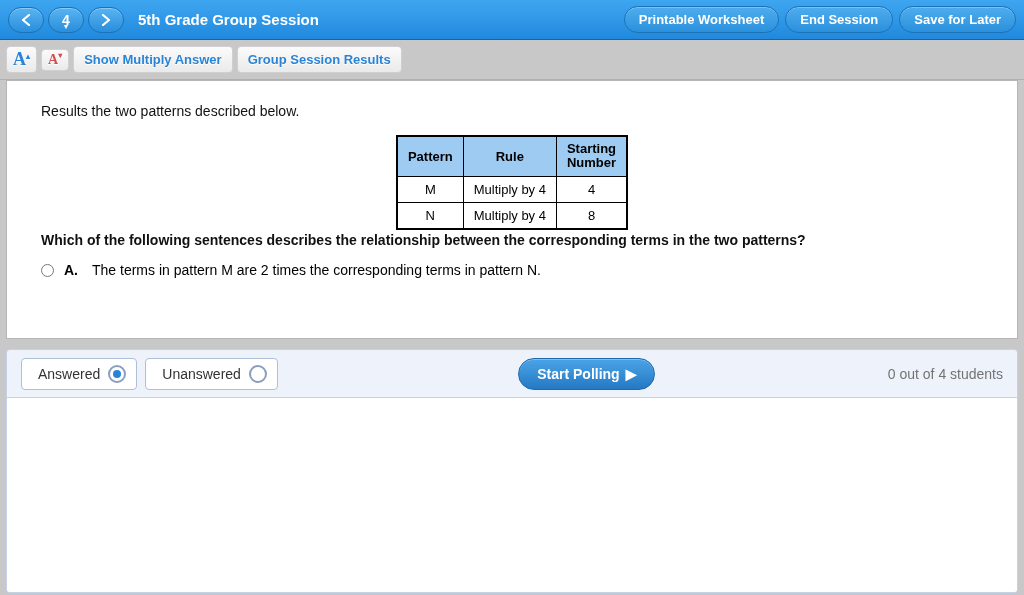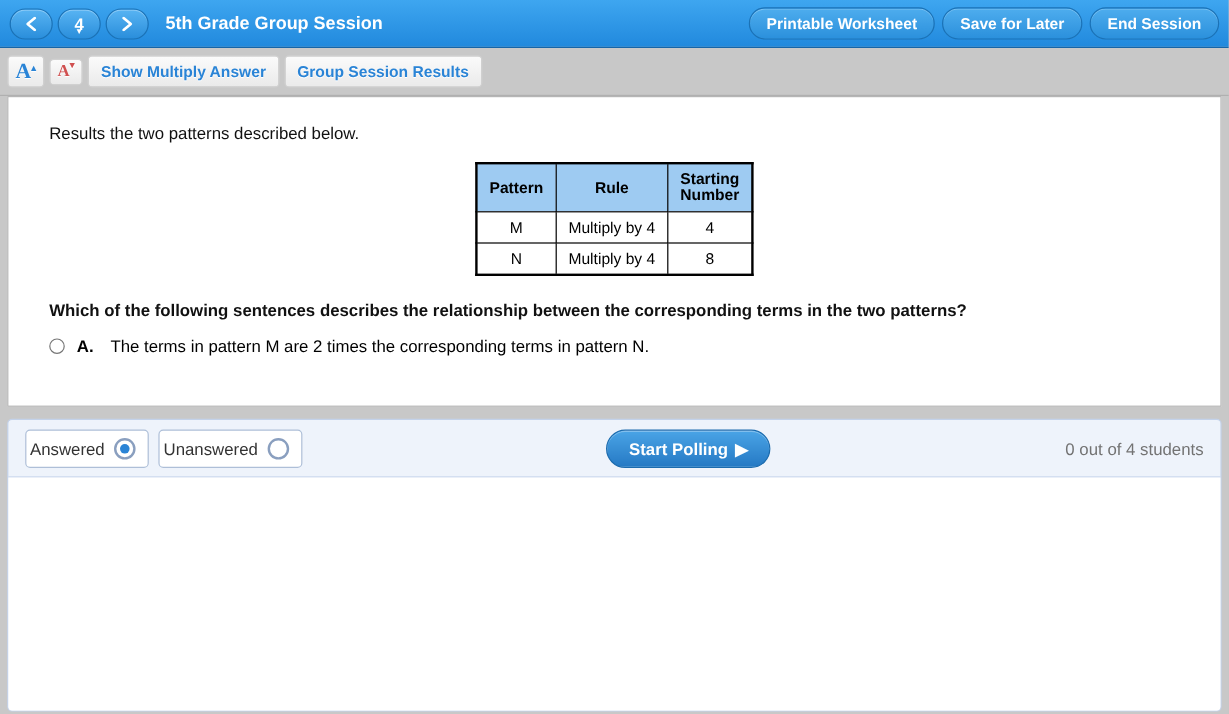--- a/index.html
+++ b/index.html
@@ -86,21 +86,21 @@
     overflow-y: scroll;
     padding: 22px 34px 10px 34px;
   }
   .content-scroll::-webkit-scrollbar { width: 16px; }
   .content-scroll::-webkit-scrollbar-track { background: #f0f0f0; border-left:1px solid #ddd;}
   .content-scroll::-webkit-scrollbar-thumb { background: #c3c3c3; border: 2px solid #f0f0f0; border-radius: 2px; }
   .content-scroll::-webkit-scrollbar-button { background:#f0f0f0; height:16px; border:1px solid #ddd;}
   .q-text { font-size: 14px; color: #111; margin-bottom: 16px; }
   table.pattern {
     border-collapse: collapse;
-    margin: 0 auto 20px auto;
+    margin: 0 auto 2px auto;
     border: 2px solid #000;
   }
   table.pattern th, table.pattern td {
     border: 1px solid #000;
     padding: 5px 10px;
     font-size: 13px;
     text-align: center;
     font-weight: bold;
   }
   table.pattern th { background: #9ecbf2; }
@@ -120,21 +120,21 @@
   .footer-top {
     display: flex; align-items: center;
     padding: 10px 14px;
     border-bottom: 1px solid #c3d2ea;
     height: 48px;
   }
   .filter-tab {
     background: #fff;
     border: 1px solid #aebfd8;
     border-radius: 4px;
-    padding: 6px 10px 6px 3px;
+    padding: 6px 10px 6px 16px;
     margin-right: 8px;
     display: flex; align-items: center; gap: 8px;
     font-size: 14px; color: #333;
     cursor: pointer;
     justify-content: center;
   }
   .radio-outer {
     width: 18px; height: 18px; border-radius: 50%;
     border: 2px solid #8a9fbf;
     display:flex; align-items:center; justify-content:center;
@@ -178,22 +178,22 @@
     </div>
     <div class="nav-btn">
       <svg width="10" height="12" viewBox="0 0 10 12">
           <path d="M2 1 L8 6 L2 11" stroke="#fff" stroke-width="2.2" fill="none" stroke-linecap="round" stroke-linejoin="round"></path>
         </svg>
     </div>
   </div>
   <div class="title">5th Grade Group Session</div>
   <div class="spacer"></div>
   <div class="pill-btn">Printable Worksheet</div>
+  <div class="pill-btn">End Session</div>
   <div class="pill-btn">Save for Later</div>
-  <div class="pill-btn">End Session</div>
 </div>
 
 <div class="toolbar">
   <div class="tool-btn fontA">
     <span>A</span><span class="arrow">▴</span>
   </div>
   <div class="tool-btn fontA fontA-sm" style="color:#d05050">
     <span>A</span><span class="arrow" style="color:#d05050">▾</span>
   </div>
   <div class="tool-btn">Show Multiply Answer</div>

